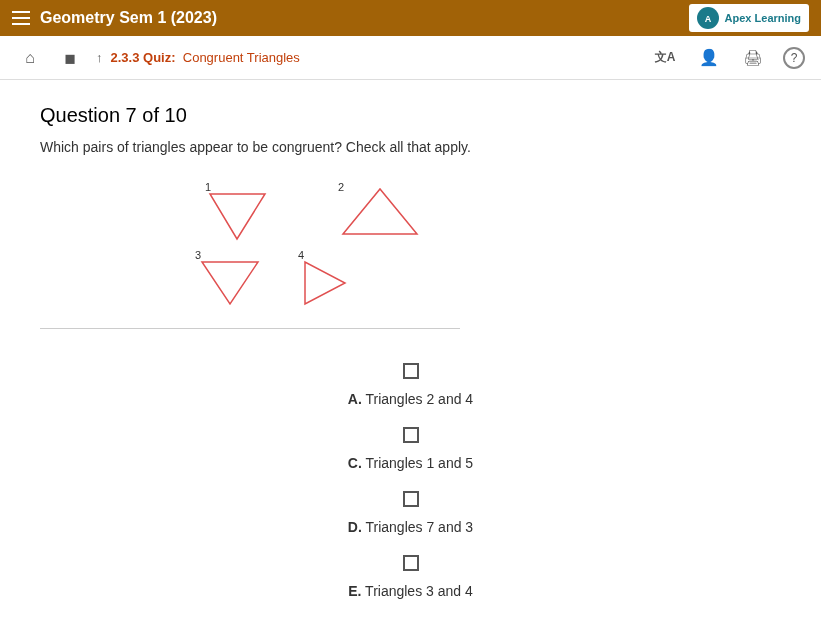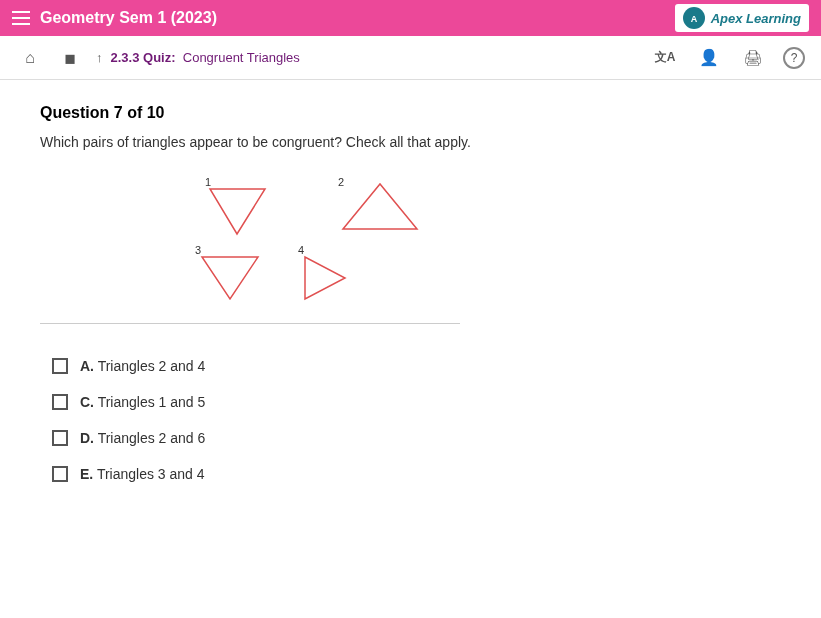--- a/index.html
+++ b/index.html
@@ -1,20 +1,20 @@
 <!DOCTYPE html>
 <html><head>
   <meta charset="utf-8">
   <style>
     * { box-sizing: border-box; margin: 0; padding: 0; }
     body { font-family: Arial, sans-serif; font-size: 14px; background: #f5f5f5; }
 
     
     .top-bar {
-      background: #ec4899;
+      background: #a16207;
       color: white;
       height: 36px;
       display: flex;
       align-items: center;
       padding: 0 12px;
       justify-content: space-between;
     }
     .top-bar-left {
       display: flex;
       align-items: center;
@@ -51,23 +51,22 @@
       border-radius: 50%;
       display: flex;
       align-items: center;
       justify-content: center;
       color: white;
       font-size: 10px;
       font-weight: bold;
     }
     .apex-logo-text {
       color: #1a7a8a;
-      font-size: 13px;
-      font-weight: bold;
-      font-style: italic;
+      font-size: 11px;
+      font-weight: bold;
     }
 
     
     .breadcrumb-bar {
       background: white;
       height: 44px;
       display: flex;
       align-items: center;
       padding: 0 16px;
       border-bottom: 1px solid #ddd;
@@ -78,21 +77,21 @@
       align-items: center;
       gap: 12px;
     }
     .breadcrumb-nav {
       display: flex;
       align-items: center;
       gap: 8px;
     }
     .breadcrumb-quiz {
       font-size: 13px;
-      color: #701a75;
+      color: #c2410c;
     }
     .breadcrumb-quiz strong {
       font-weight: bold;
     }
     .breadcrumb-icons {
       display: flex;
       align-items: center;
       gap: 16px;
     }
     .icon-btn {
@@ -109,22 +108,22 @@
     }
 
     
     .main-content {
       background: white;
       max-width: 821px;
       min-height: 540px;
       padding: 24px 40px;
     }
     .question-header {
-      font-size: 16px;
-      font-weight: bold;
+      font-size: 20px;
+      font-weight: normal;
       margin-bottom: 12px;
     }
     .question-text {
       font-size: 14px;
       color: #333;
       margin-bottom: 24px;
     }
 
     
     .divider {
@@ -140,20 +139,21 @@
       display: flex;
       flex-direction: column;
       gap: 0;
     }
     .answer-item {
       display: flex;
       align-items: center;
       padding: 10px 12px;
       gap: 12px;
       cursor: pointer;
+      flex-direction: column;
     }
     .answer-checkbox {
       width: 16px;
       height: 16px;
       border: 2px solid #555;
       display: inline-block;
       flex-shrink: 0;
     }
     .answer-label {
       font-size: 14px;
@@ -251,21 +251,21 @@
       <span class="answer-checkbox"></span>
       <span class="answer-label">
         <strong>C.</strong>
         <span> Triangles 1 and 5</span>
       </span>
     </li>
     <li class="answer-item">
       <span class="answer-checkbox"></span>
       <span class="answer-label">
         <strong>D.</strong>
-        <span> Triangles 2 and 6</span>
+        <span> Triangles 7 and 3</span>
       </span>
     </li>
     <li class="answer-item">
       <span class="answer-checkbox"></span>
       <span class="answer-label">
         <strong>E.</strong>
         <span> Triangles 3 and 4</span>
       </span>
     </li>
   </ul>

